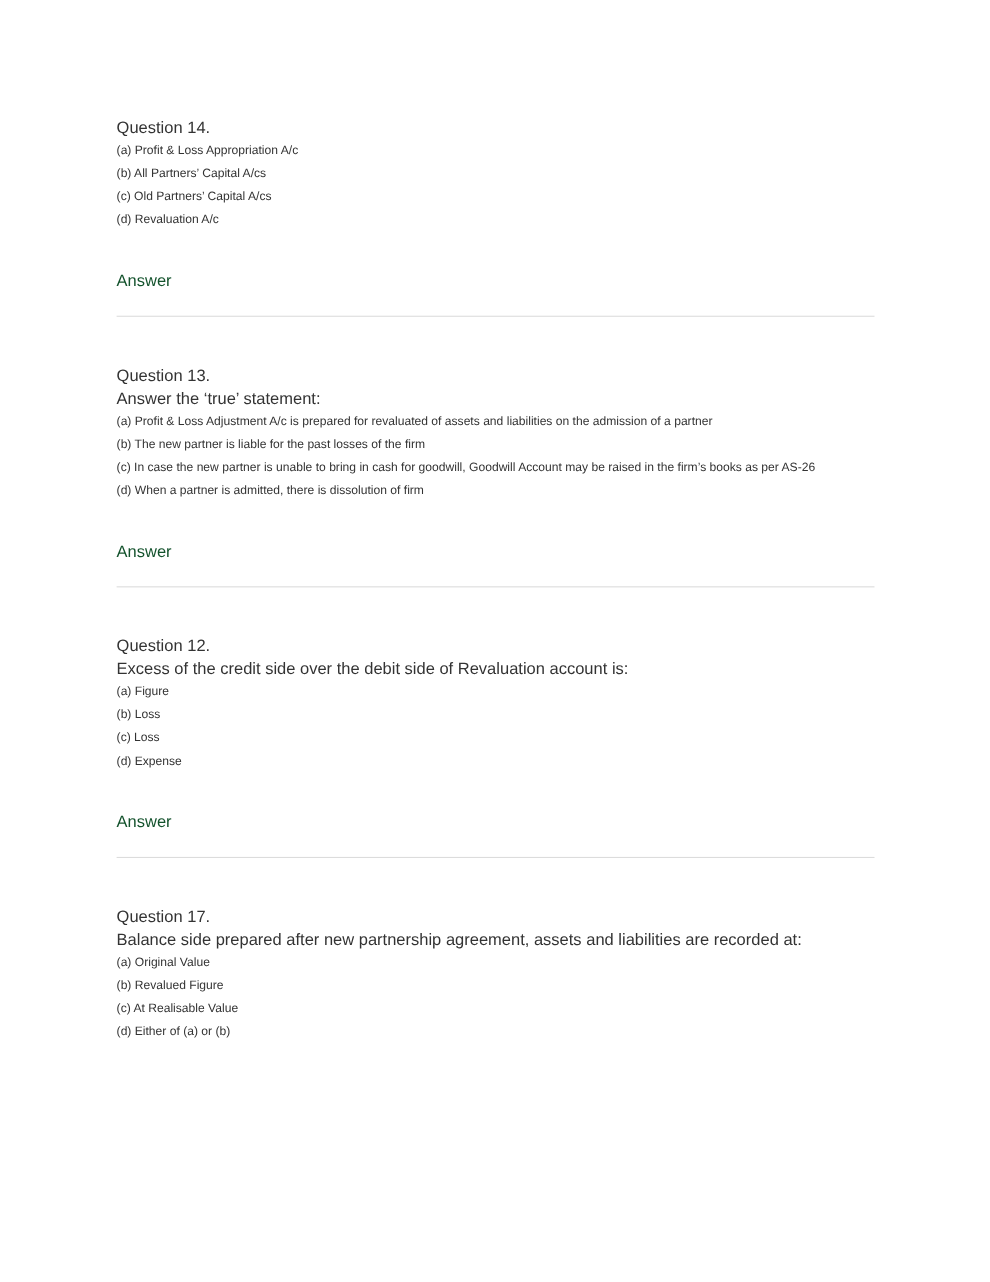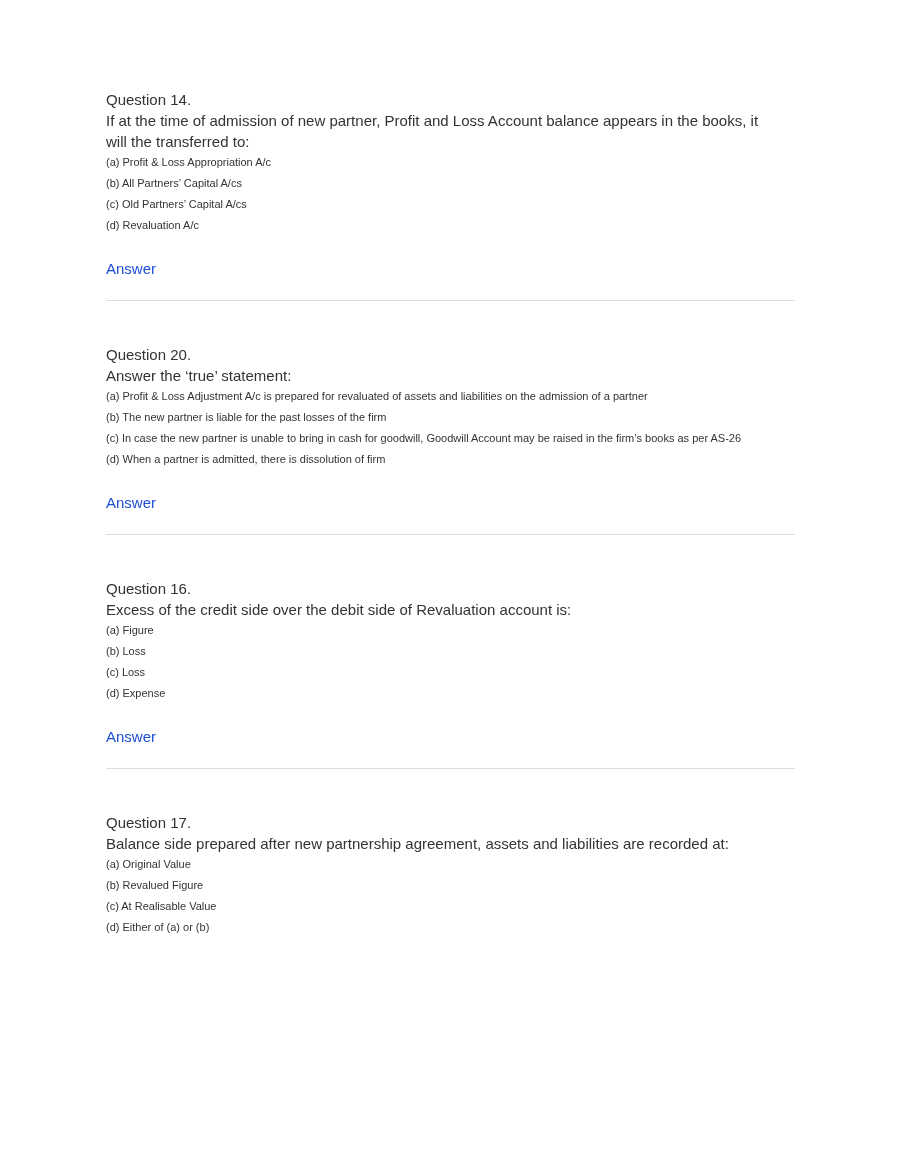--- a/index.html
+++ b/index.html
@@ -19,21 +19,21 @@
     width: 900px;
     height: 1165px;
     background: #ffffff;
     overflow: hidden;
     box-sizing: border-box;
   }
 
   #content {
     position: absolute;
     left: 106px;
-    top: 89px;
+    top: 106px;
     width: 690px;
   }
 
   .question-block {
     width: 690px;
   }
 
   .q-label {
     font-size: 15px;
     line-height: 21px;
@@ -60,24 +60,24 @@
     line-height: 21px;
     color: #333333;
     margin: 0;
     width: 672px;
   }
 
   .answer-link {
     display: inline-block;
     font-size: 15px;
     line-height: 21px;
-    color: #1d4ed8;
+    color: #14532d;
     text-decoration: none;
     cursor: pointer;
-    margin-top: 22px;
+    margin-top: 34px;
   }
 
   .divider {
     border: 0;
     border-top: 1px solid #dcdcdc;
     height: 0;
     margin: 21px 0 0 0;
     width: 689px;
   }
 
@@ -86,50 +86,49 @@
   }
 </style>
 </head>
 <body>
 
 <div id="page">
   <div id="content">
 
     <div class="question-block">
       <p class="q-label">Question 14.</p>
-      <p class="q-stem">If at the time of admission of new partner, Profit and Loss Account balance appears in the books, it will the transferred to:</p>
       <ul class="options">
         <li class="option">(a) Profit &amp; Loss Appropriation A/c</li>
         <li class="option">(b) All Partners’ Capital A/cs</li>
         <li class="option">(c) Old Partners’ Capital A/cs</li>
         <li class="option">(d) Revaluation A/c</li>
       </ul>
       <a class="answer-link">Answer</a>
       <hr class="divider">
     </div>
 
     <div class="gap-after-divider"></div>
 
     <div class="question-block">
-      <p class="q-label">Question 20.</p>
+      <p class="q-label">Question 13.</p>
       <p class="q-stem">Answer the ‘true’ statement:</p>
       <ul class="options">
         <li class="option">(a) Profit &amp; Loss Adjustment A/c is prepared for revaluated of assets and liabilities on the admission of a partner</li>
         <li class="option">(b) The new partner is liable for the past losses of the firm</li>
         <li class="option">(c) In case the new partner is unable to bring in cash for goodwill, Goodwill Account may be raised in the firm’s books as per AS-26</li>
         <li class="option">(d) When a partner is admitted, there is dissolution of firm</li>
       </ul>
       <a class="answer-link">Answer</a>
       <hr class="divider">
     </div>
 
     <div class="gap-after-divider"></div>
 
     <div class="question-block">
-      <p class="q-label">Question 16.</p>
+      <p class="q-label">Question 12.</p>
       <p class="q-stem">Excess of the credit side over the debit side of Revaluation account is:</p>
       <ul class="options">
         <li class="option">(a) Figure</li>
         <li class="option">(b) Loss</li>
         <li class="option">(c) Loss</li>
         <li class="option">(d) Expense</li>
       </ul>
       <a class="answer-link">Answer</a>
       <hr class="divider">
     </div>

